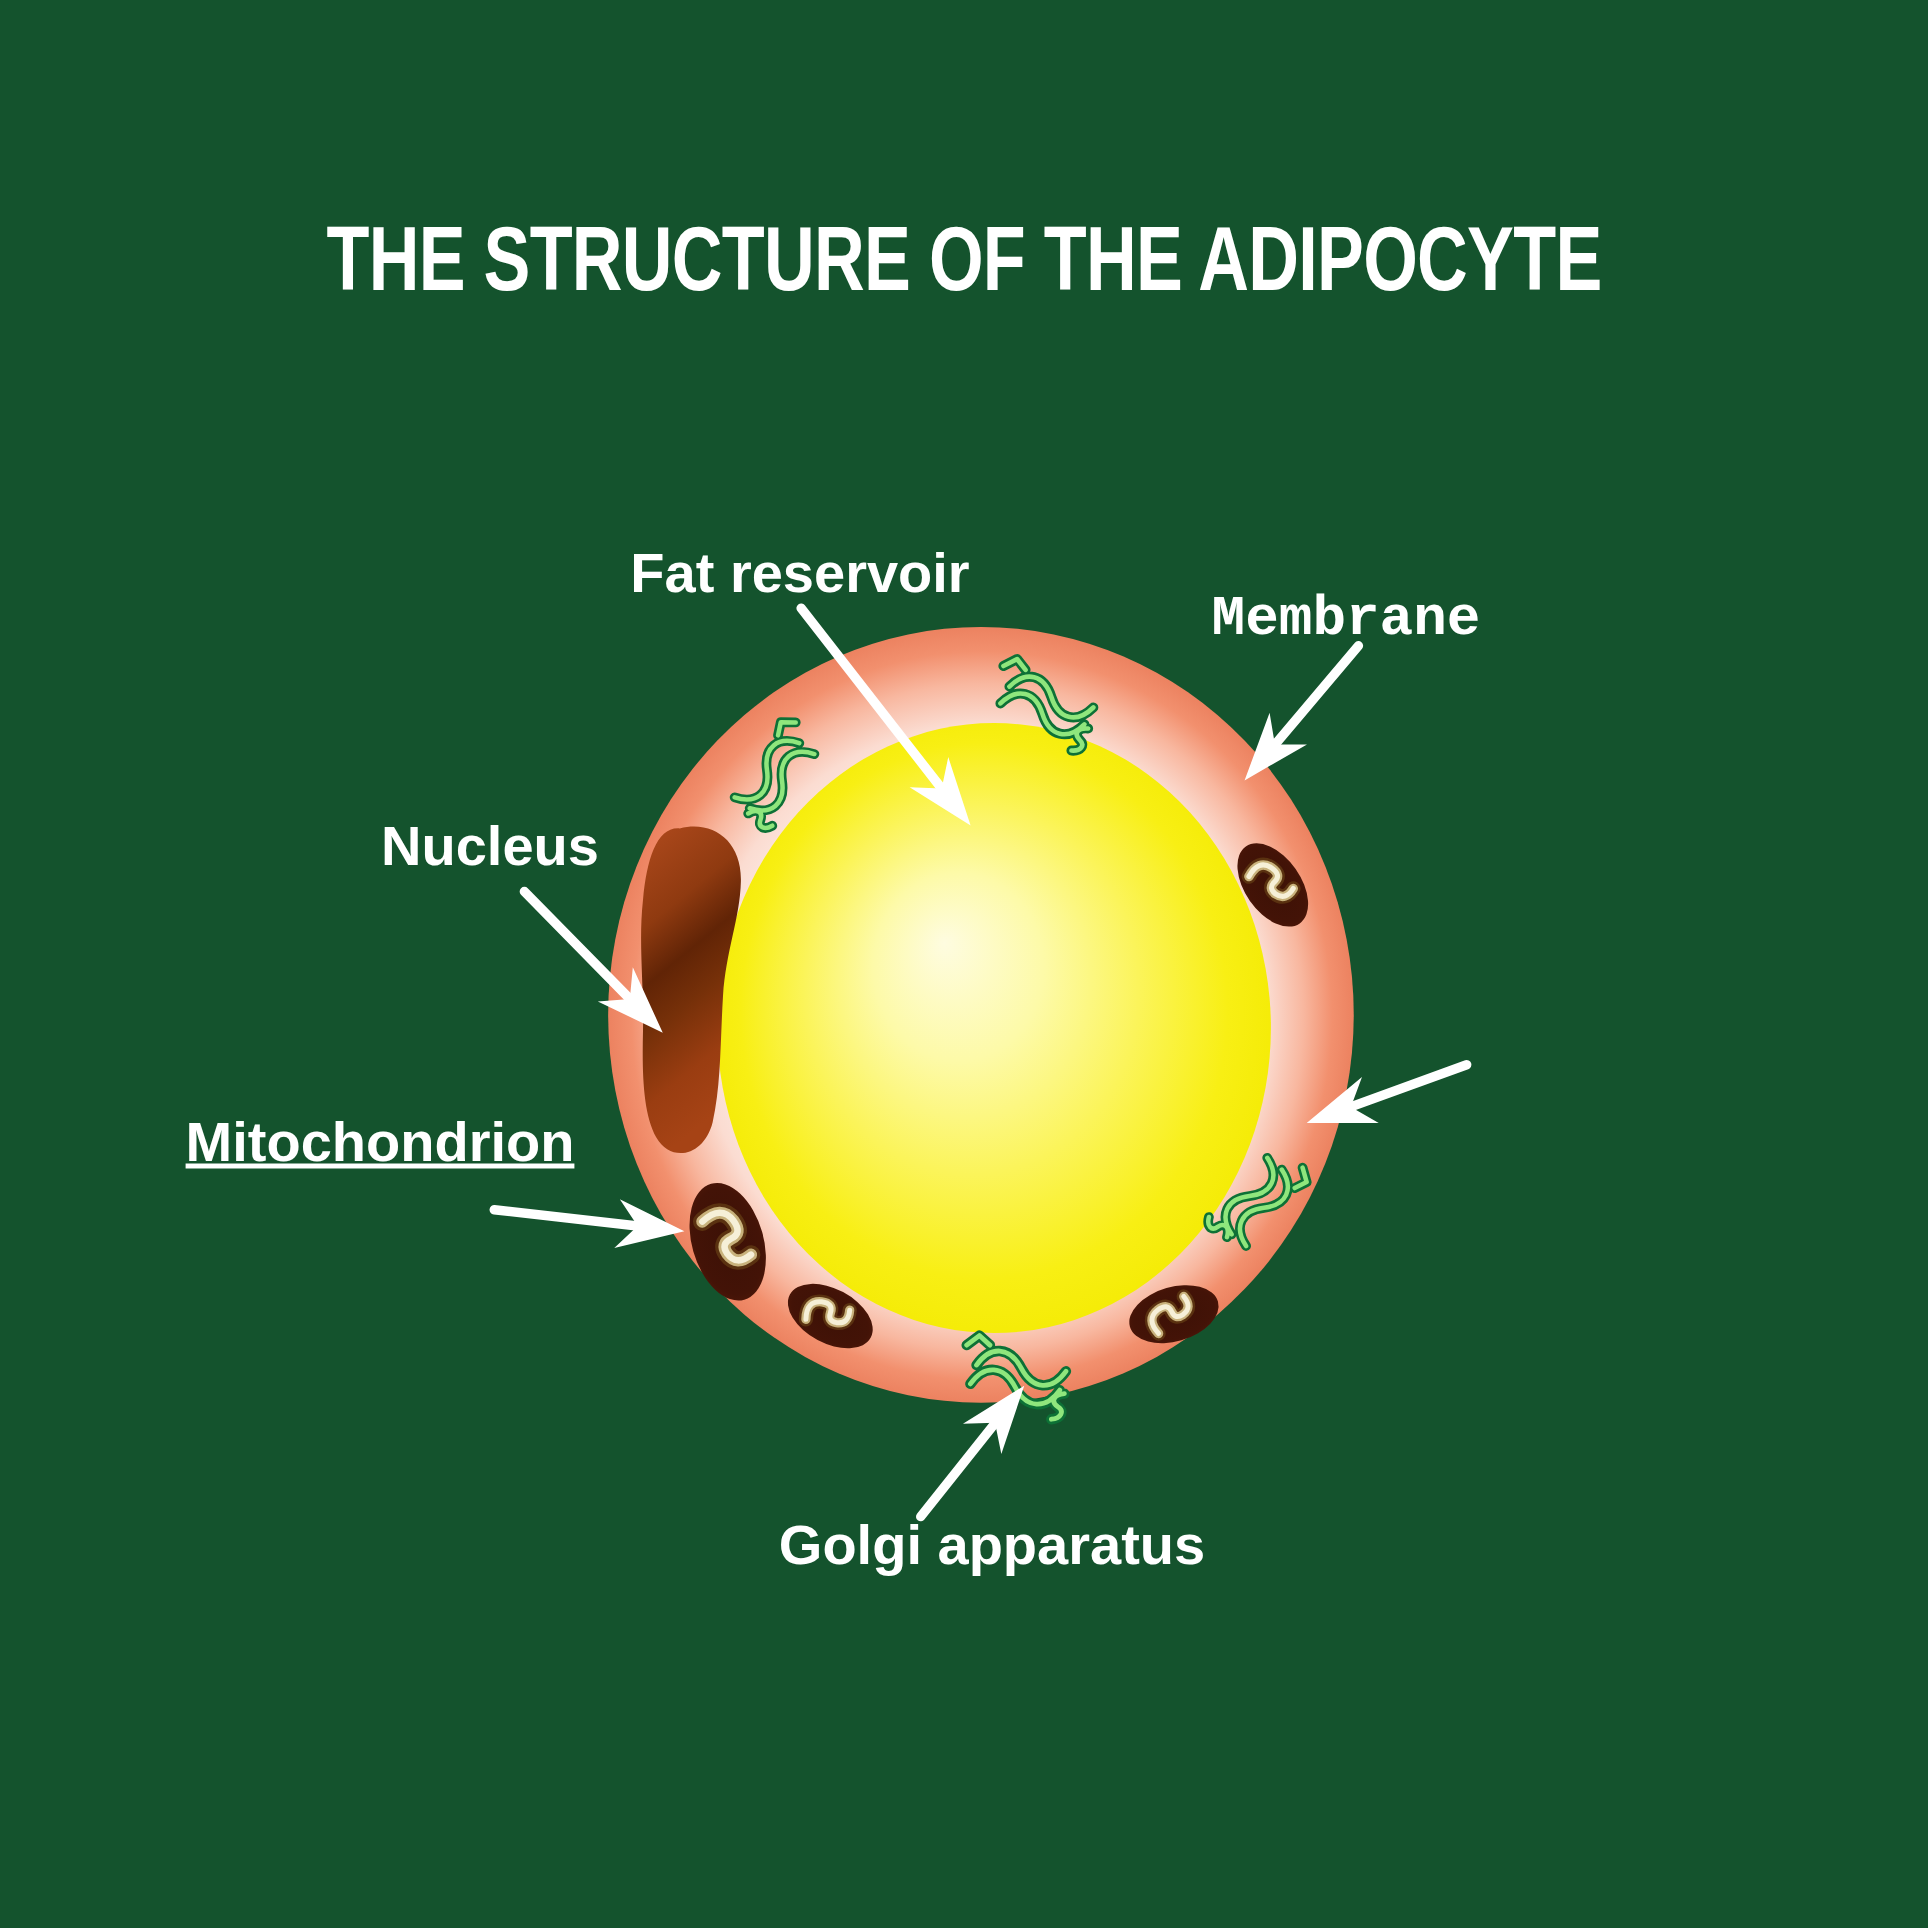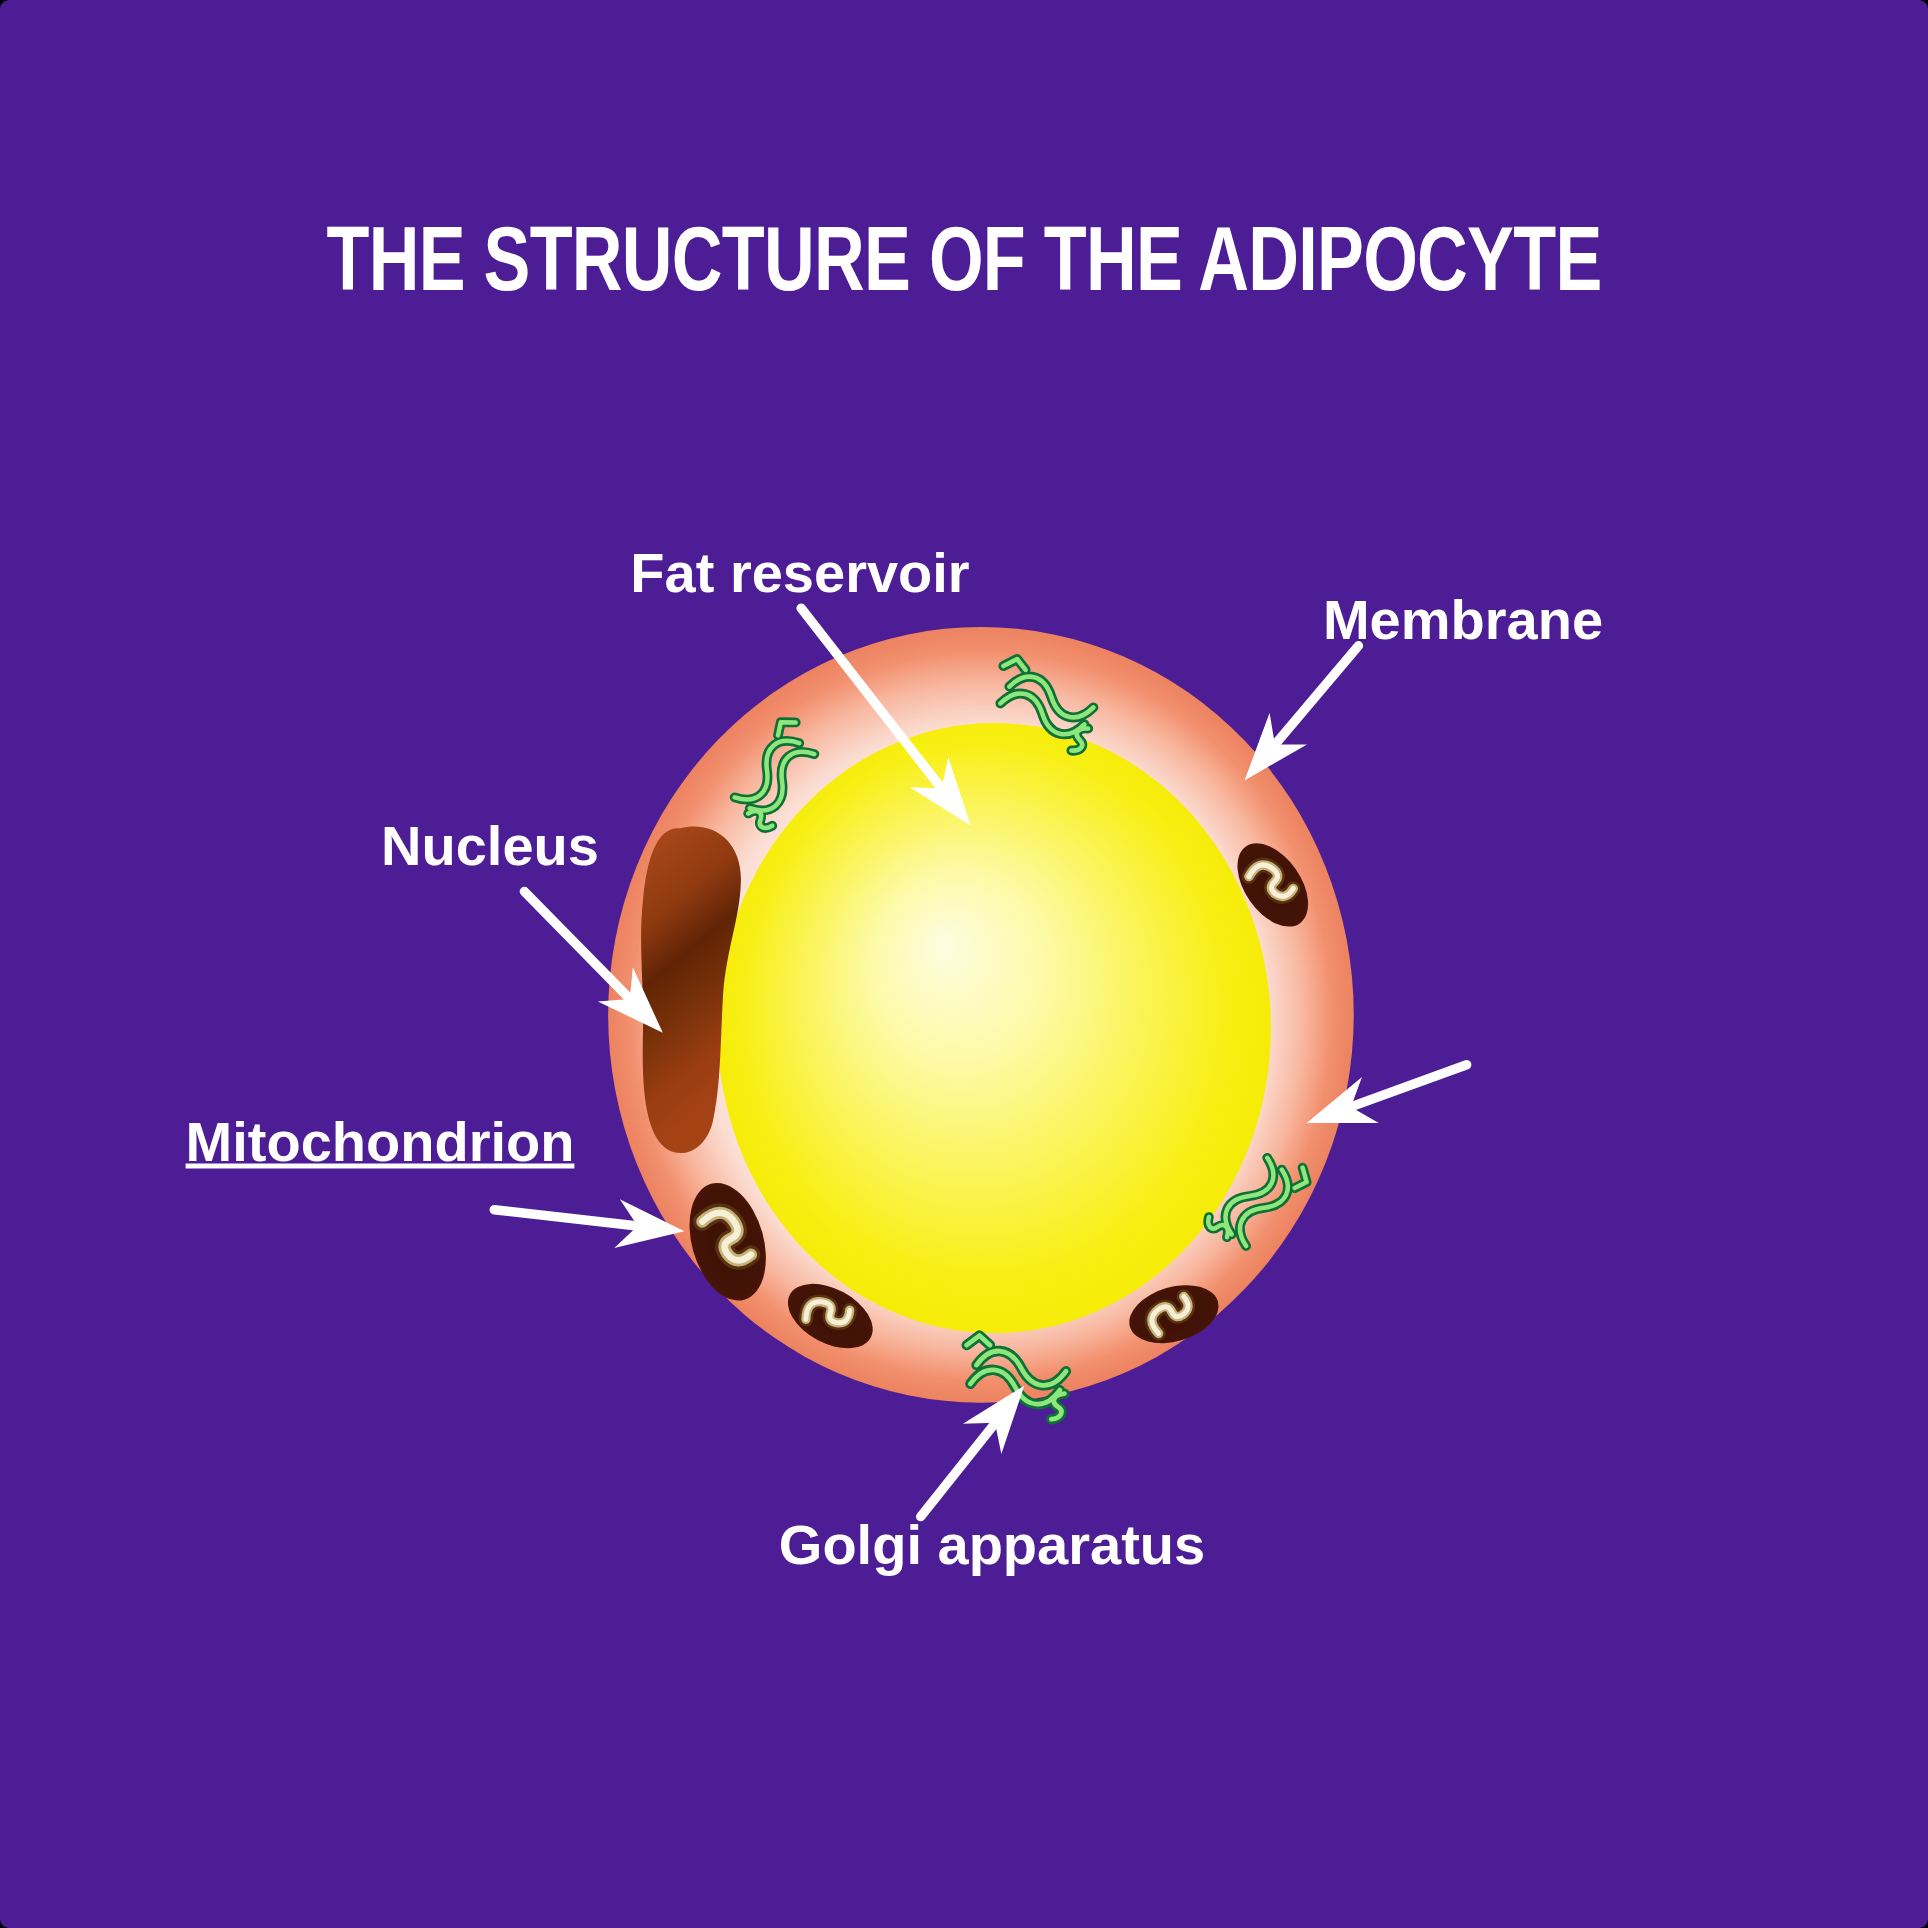--- a/index.html
+++ b/index.html
@@ -1,17 +1,17 @@
 <!DOCTYPE html>
 <html style="font-size:15px"><head>
 <meta charset="utf-8">
 <style>
   html,body{margin:0;padding:0;background:#020202;}
-  .stage{position:relative;width:1928px;height:1928px;background:#4c1d95;overflow:hidden;
-         font-family:"Liberation Sans",sans-serif;border-radius:9px;}
+  .stage{position:relative;width:1928px;height:1928px;background:#14532d;overflow:hidden;
+         font-family:"Liberation Sans",sans-serif;}
   .stage svg{position:absolute;left:0;top:0;}
   .title{position:absolute;left:964px;top:259px;transform:translate(-50%,-50%) scaleX(0.78);
          transform-origin:center;color:#ffffff;font-size:90px;font-weight:bold;
          letter-spacing:-0.9px;white-space:nowrap;}
   .label{position:absolute;transform:translate(-50%,-50%);color:#ffffff;font-size:56px;
          font-weight:bold;white-space:nowrap;}
   .g-under{fill:none;stroke:#0d7136;stroke-width:13;stroke-linecap:round;stroke-linejoin:round;}
   .g-over{fill:none;stroke:#8fe67d;stroke-width:6;stroke-linecap:round;stroke-linejoin:round;}
   .cr1{fill:none;stroke:#5a3110;stroke-width:20;stroke-linecap:round;stroke-linejoin:round;}
   .cr2{fill:none;stroke:#c8b27c;stroke-width:13;stroke-linecap:round;stroke-linejoin:round;}
@@ -120,18 +120,18 @@
     </g>
     <g>
       <line class="arrow-line" x1="978" y1="1611" x2="1056" y2="1513"></line>
       <polygon class="arrow-head" points="0,0 -72,26 -50,0 -72,-26" transform="translate(1088,1472) rotate(-51.6)"></polygon>
     </g>
   </svg>
 
   <div class="title">THE STRUCTURE OF THE ADIPOCYTE</div>
 
   <div class="label" style="left:800px;top:572px;">Fat reservoir</div>
-  <div class="label" style="left:1463px;top:619px;">Membrane</div>
+  <div class="label" style="left:1346px;top:619px;font-family:Liberation Mono, monospace;">Membrane</div>
   <div class="label" style="left:490px;top:845px;">Nucleus</div>
   <div class="label" style="left:380px;top:1141px;text-decoration:underline;">Mitochondrion</div>
   <div class="label" style="left:952px;top:1544px;margin-left:40px;">Golgi apparatus</div>
 </div>
 
 
 </body></html>

